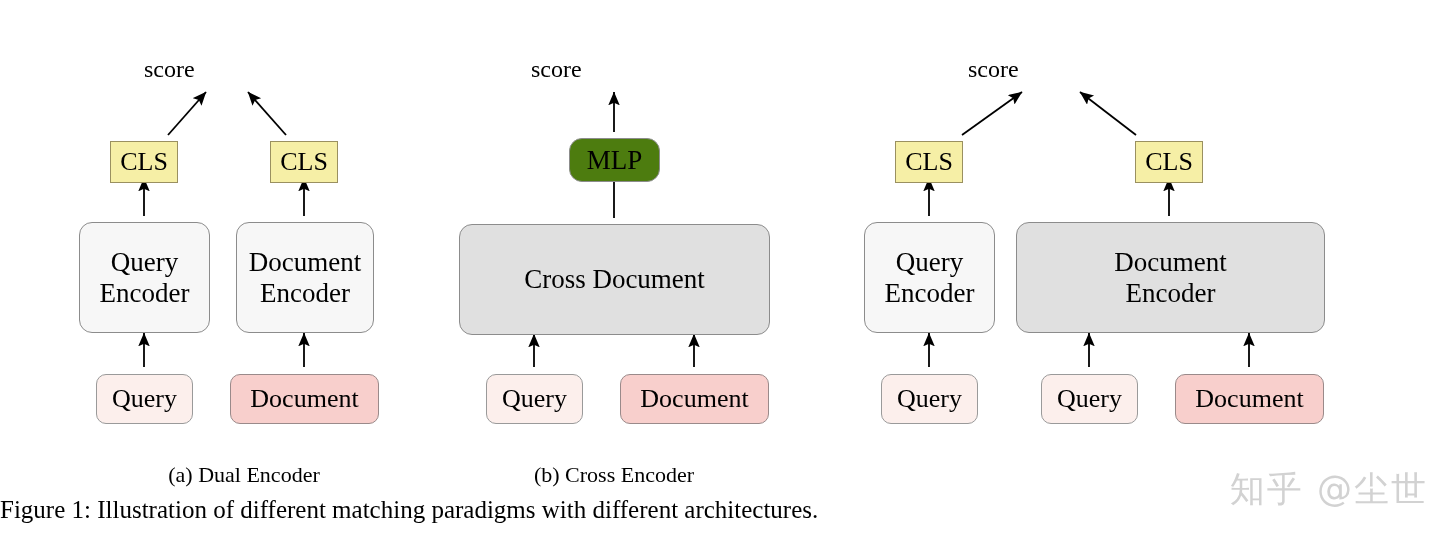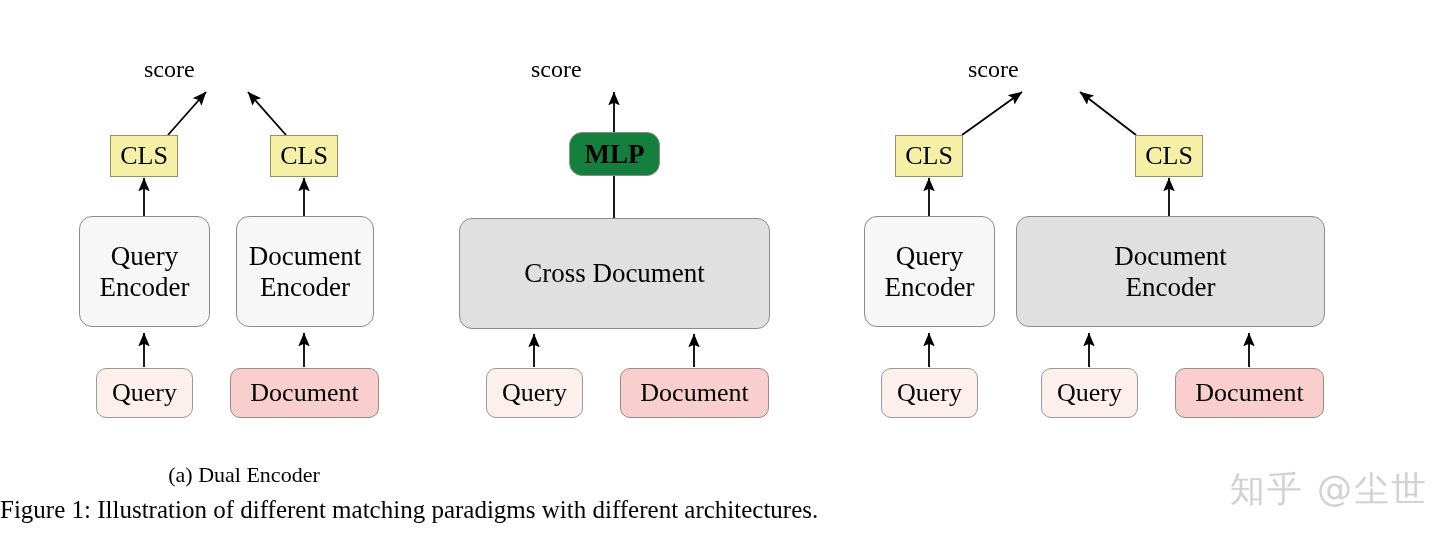--- a/index.html
+++ b/index.html
@@ -26,41 +26,41 @@
   
   .node {
     position: absolute;
     box-sizing: border-box;
     display: flex;
     align-items: center;
     justify-content: center;
     text-align: center;
     line-height: 1.12;
     white-space: pre-line;
+    margin-top: 6px;
   }
 
   
   .encoder {
     background: #f7f7f7;
     border: 1.3px solid #8c8c8c;
     border-radius: 13px;
     font-size: 27px;
   }
   .encoder.dark {
     background: #e0e0e0;
     border-color: #8c8c8c;
   }
 
   
   .mlp {
-    background: #15803d;
+    background: #4d7c0f;
     border: 1.3px solid #8c8c8c;
     border-radius: 13px;
     font-size: 27px;
-    font-weight: bold;
   }
 
   
   .cls {
     background: #f6efa6;
     border: 1.4px solid #9a9060;
     border-radius: 0;
     font-size: 26px;
   }
 
@@ -195,20 +195,21 @@
   <div class="score-label" style="left:531px; top:56px; width:166px;">score</div>
 
   <div class="node mlp" style="left:569px; top:132px; width:91px; height:44px;">MLP</div>
 
   <div class="node encoder dark" style="left:459px; top:218px; width:311px; height:111px;">Cross Document</div>
 
   <div class="node inp query" style="left:486px; top:368px; width:97px; height:50px;">Query</div>
 
   <div class="node inp document" style="left:620px; top:368px; width:149px; height:50px;">Document</div>
 
+  <div class="subcaption" style="left:454px; top:438px; width:320px;">(b) Cross Encoder</div>
 
   <div class="score-label" style="left:968px; top:56px; width:166px;">score</div>
 
   <div class="node cls" style="left:895px; top:135px; width:68px; height:42px;">CLS</div>
 
   <div class="node cls" style="left:1135px; top:135px; width:68px; height:42px;">CLS</div>
 
   <div class="node encoder" style="left:864px; top:216px; width:131px; height:111px;">Query
 Encoder</div>
 

